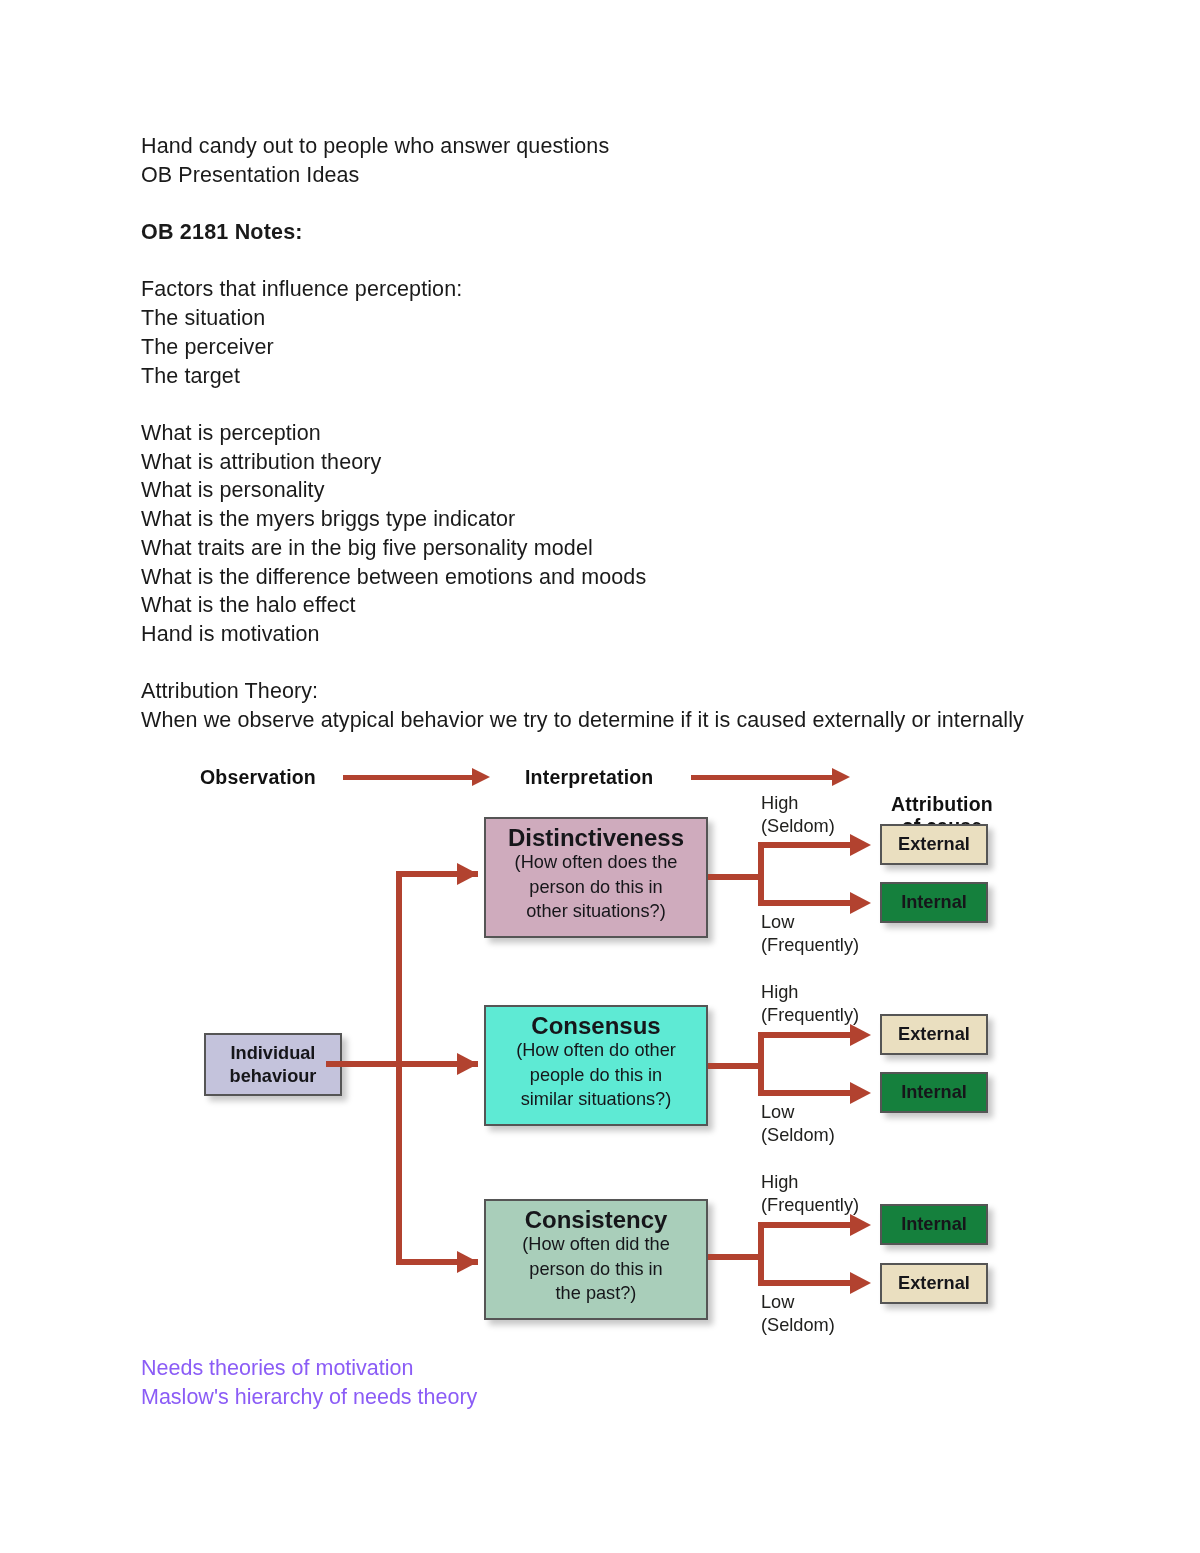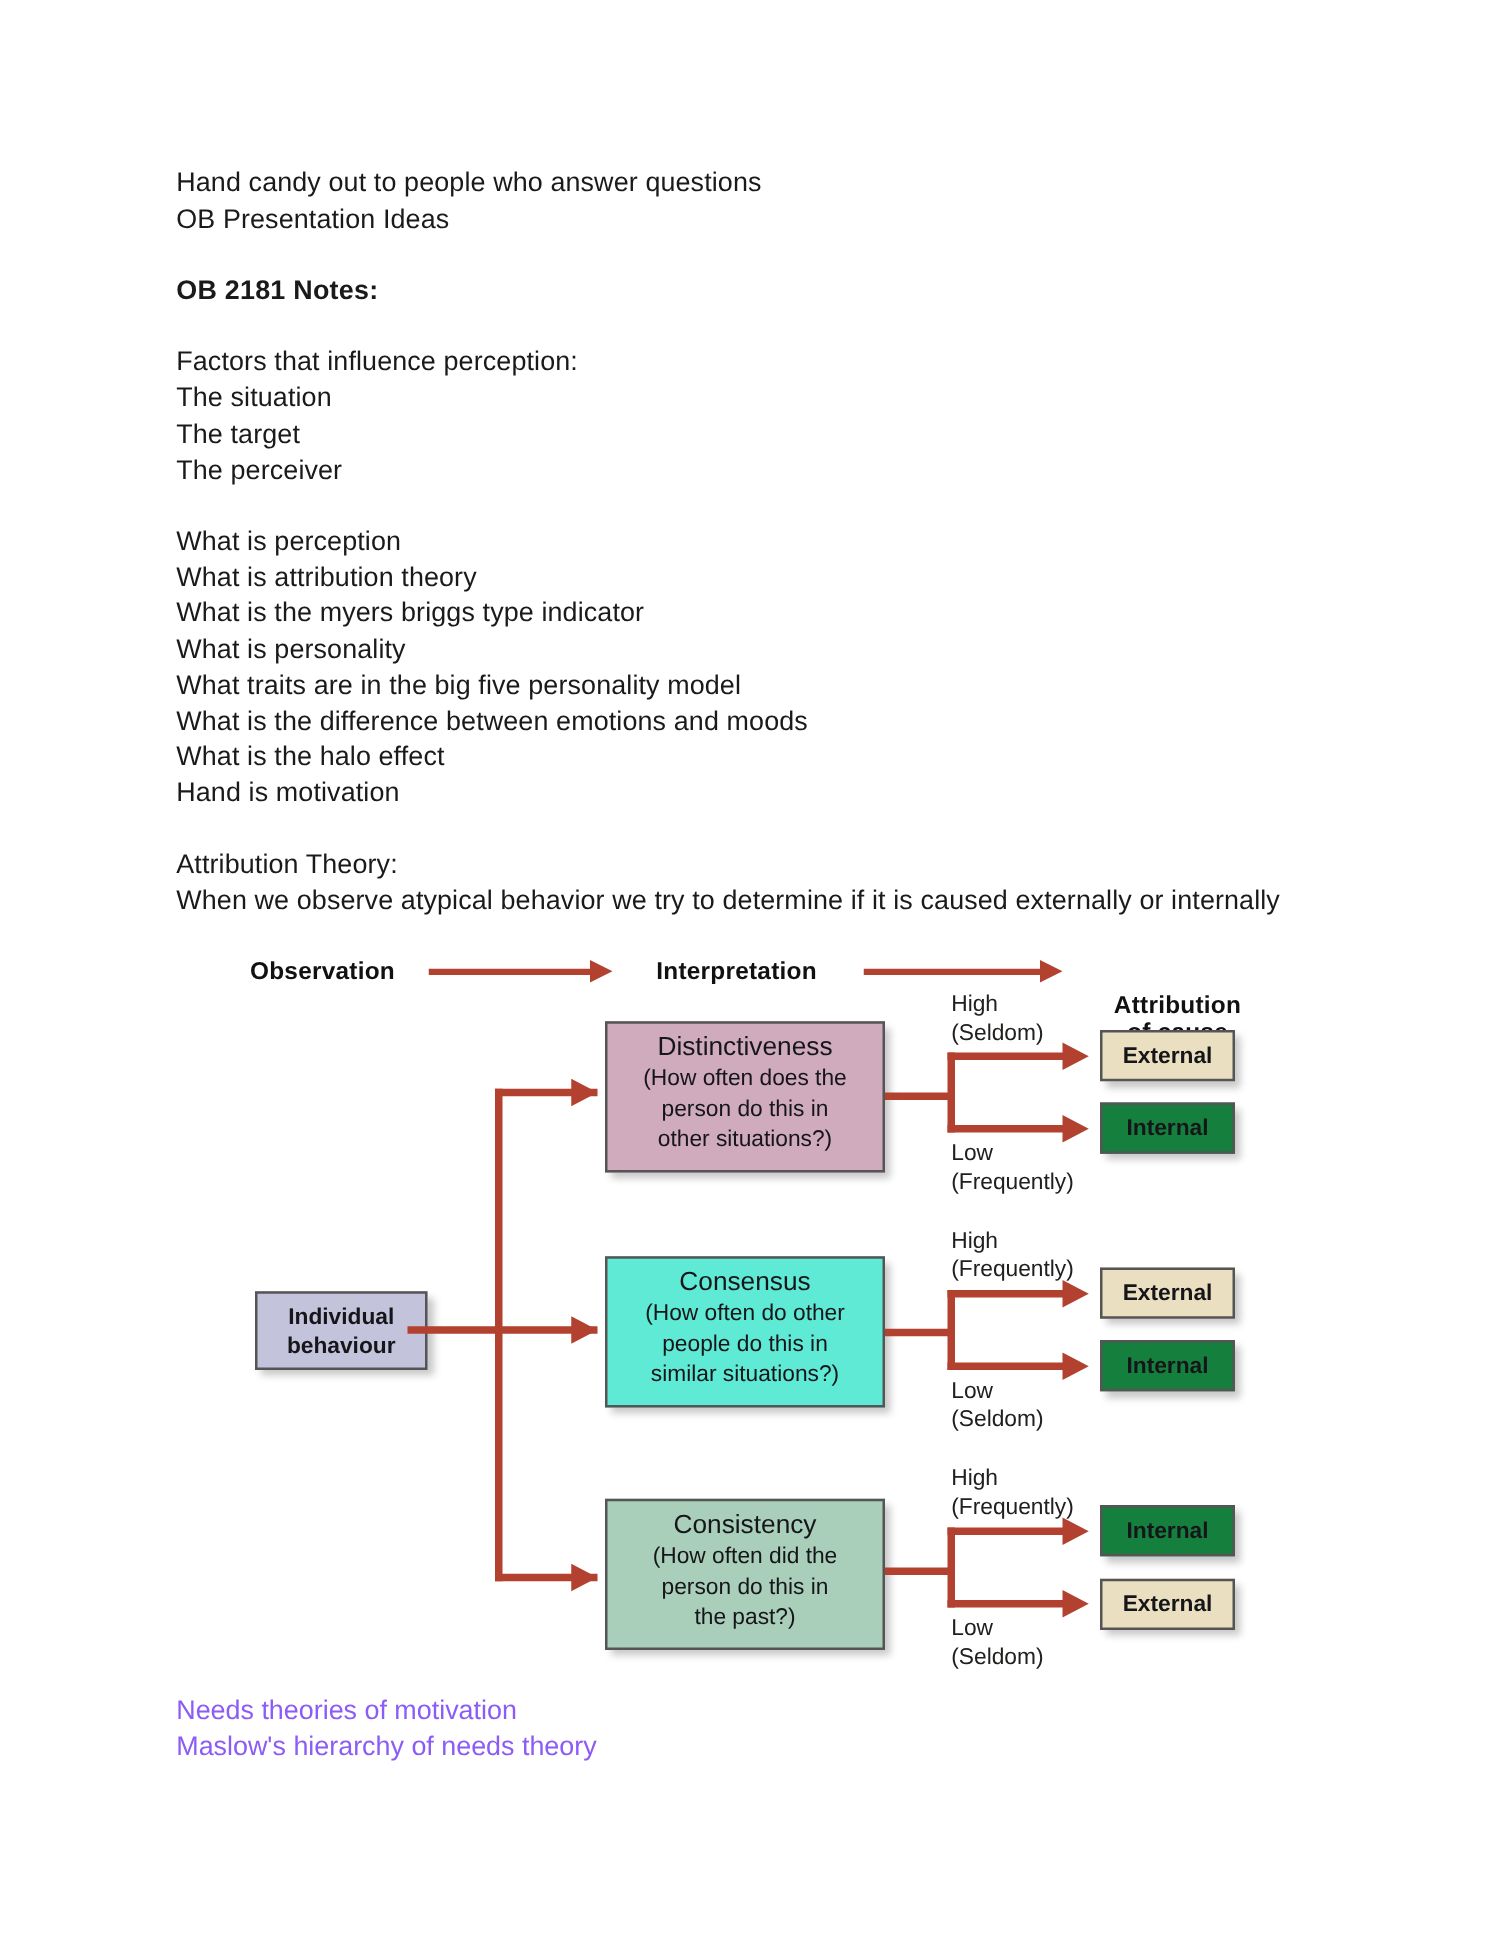--- a/index.html
+++ b/index.html
@@ -84,21 +84,21 @@
     position: absolute;
     box-sizing: border-box;
     border: 2px solid #555;
     box-shadow: 5px 5px 6px rgba(0,0,0,0.22);
     text-align: center;
     padding-top: 7px;
     font-size: 18.2px;
     line-height: 24.4px;
     color: #16161a;
   }
-  .fbox .ftitle { font-weight: normal; font-size: 21px; display: block; }
+  .fbox .ftitle { font-weight: bold; font-size: 24px; display: block; }
   .fbox .fq { display: block; white-space: pre-line; }
 
   #box-distinctiveness {
     left: 484px; top: 72px; width: 224px; height: 121px;
     background: #cfabbd;
   }
   #box-consensus {
     left: 484px; top: 260px; width: 224px; height: 121px;
     background: #5eead4;
   }
@@ -229,27 +229,27 @@
 <div class="page">
 
   <div class="doc-text">
     <div class="line">Hand candy out to people who answer questions</div>
     <div class="line">OB Presentation Ideas</div>
     <div class="line blank"></div>
     <div class="line bold">OB 2181 Notes:</div>
     <div class="line blank"></div>
     <div class="line">Factors that influence perception:</div>
     <div class="line">The situation</div>
+    <div class="line">The perceiver</div>
     <div class="line">The target</div>
-    <div class="line">The perceiver</div>
     <div class="line blank"></div>
     <div class="line">What is perception</div>
     <div class="line">What is attribution theory</div>
+    <div class="line">What is personality</div>
     <div class="line">What is the myers briggs type indicator</div>
-    <div class="line">What is personality</div>
     <div class="line">What traits are in the big five personality model</div>
     <div class="line">What is the difference between emotions and moods</div>
     <div class="line">What is the halo effect</div>
     <div class="line">Hand is motivation</div>
     <div class="line blank"></div>
     <div class="line">Attribution Theory:</div>
     <div class="line">When we observe atypical behavior we try to determine if it is caused externally or internally</div>
   </div>
 
   <div class="diagram">

